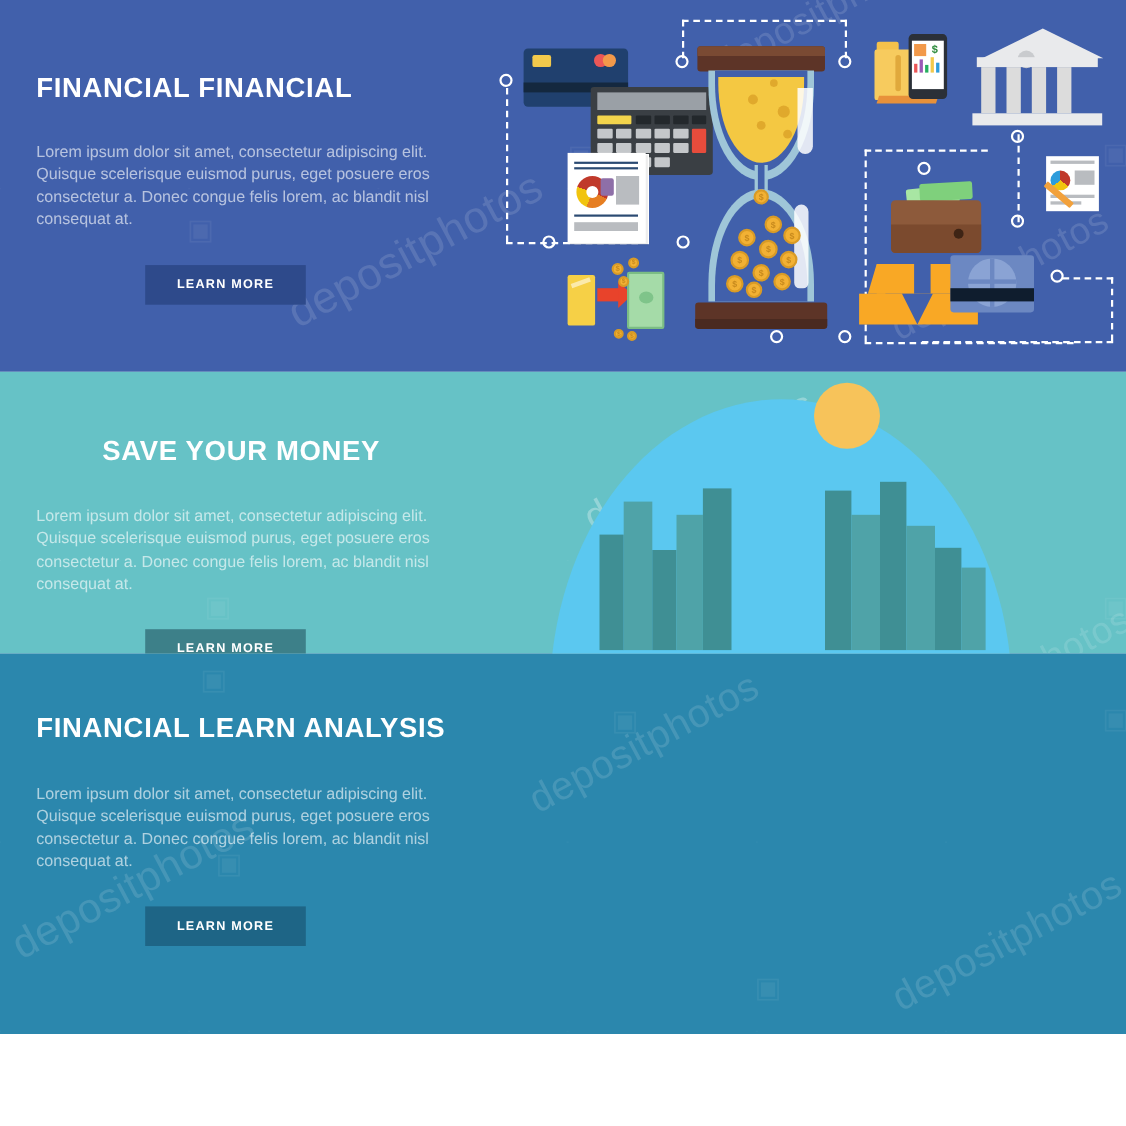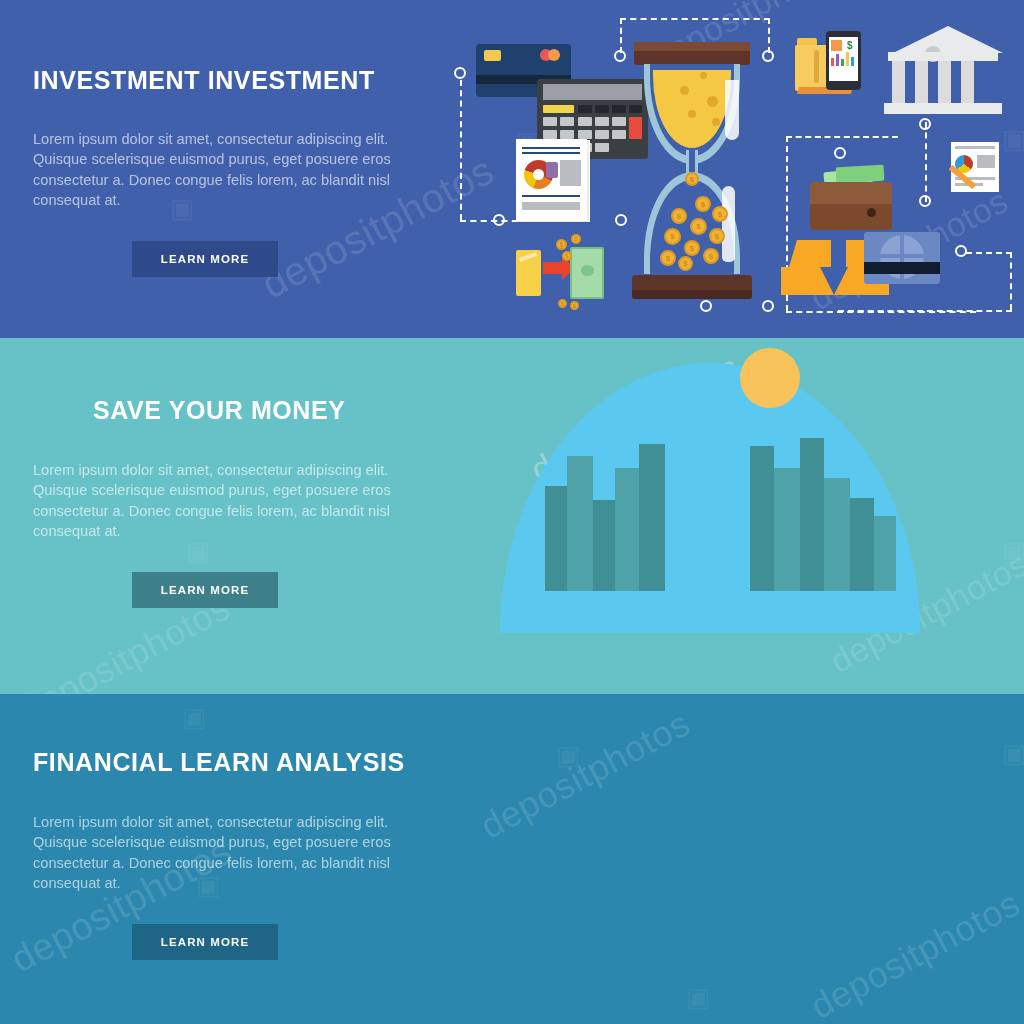--- a/index.html
+++ b/index.html
@@ -3,21 +3,21 @@
 <meta charset="utf-8">
 <style>
   * { box-sizing: border-box; margin: 0; padding: 0; }
   html, body { width: 1024px; height: 1024px; overflow: hidden; }
   body { font-family: "Liberation Sans", sans-serif; background: #fff; }
 
   .page { position: relative; width: 1024px; height: 1024px; }
 
   .banner { position: relative; width: 1024px; overflow: hidden; }
   .b1 { height: 338px; background: #4160ab; }
-  .b2 { height: 356px; background: #66c2c6; }
+  .b2 { height: 256px; background: #66c2c6; }
   .b3 { height: 346px; background: #2b87ad; }
 
   
   .wm-grid {
     position: absolute; inset: 0; pointer-events: none;
     background-image:
       linear-gradient(45deg, rgba(255,255,255,.045) 0 1px, transparent 1px 100%),
       linear-gradient(-45deg, rgba(255,255,255,.045) 0 1px, transparent 1px 100%);
     background-size: 172px 172px, 172px 172px;
     opacity: .9;
@@ -249,21 +249,21 @@
       <div class="doc-w" style="left:951px;top:142px;width:48px;height:50px;"></div>
       <div class="doc-grey" style="left:955px;top:146px;width:40px;height:3px;"></div>
       <div class="sh" style="left:955px;top:155px;width:18px;height:18px;border-radius:50%;background:conic-gradient(#c0392b 0 35%, #f1c40f 35% 65%, #2d9cdb 65% 100%);"></div>
       <div class="doc-grey" style="left:977px;top:155px;width:18px;height:13px;"></div>
       <div class="doc-grey" style="left:955px;top:177px;width:40px;height:3px;"></div>
       <div class="doc-grey" style="left:955px;top:183px;width:28px;height:3px;"></div>
       <div class="sh" style="left:947px;top:174px;width:31px;height:6px;background:#f2a13c;transform:rotate(40deg);border-radius:1px;"></div>
     </div>
 
     <div class="copy">
-      <div class="title" style="margin-top:68px;">INVESTMENT INVESTMENT</div>
+      <div class="title" style="margin-top:68px;">FINANCIAL FINANCIAL</div>
       <div class="body-text" style="margin-top:36px;">Lorem ipsum dolor sit amet, consectetur adipiscing elit. Quisque scelerisque euismod purus, eget posuere eros consectetur a. Donec congue felis lorem, ac blandit nisl consequat at.</div>
       <div class="btn btn1" style="margin-top:30px;margin-left:99px;">LEARN MORE</div>
     </div>
 
     <div class="wm-text" style="left:250px;top:205px;">depositphotos</div>
     <div class="wm-text" style="left:640px;top:-10px;font-size:34px;">depositphotos</div>
     <div class="wm-text" style="left:800px;top:230px;font-size:34px;">depositphotos</div>
     <div class="wm-cam" style="left:170px;top:195px;">▣</div>
     <div class="wm-cam" style="left:1002px;top:126px;">▣</div>
     <div class="wm-cam" style="left:516px;top:128px;">▣</div>

